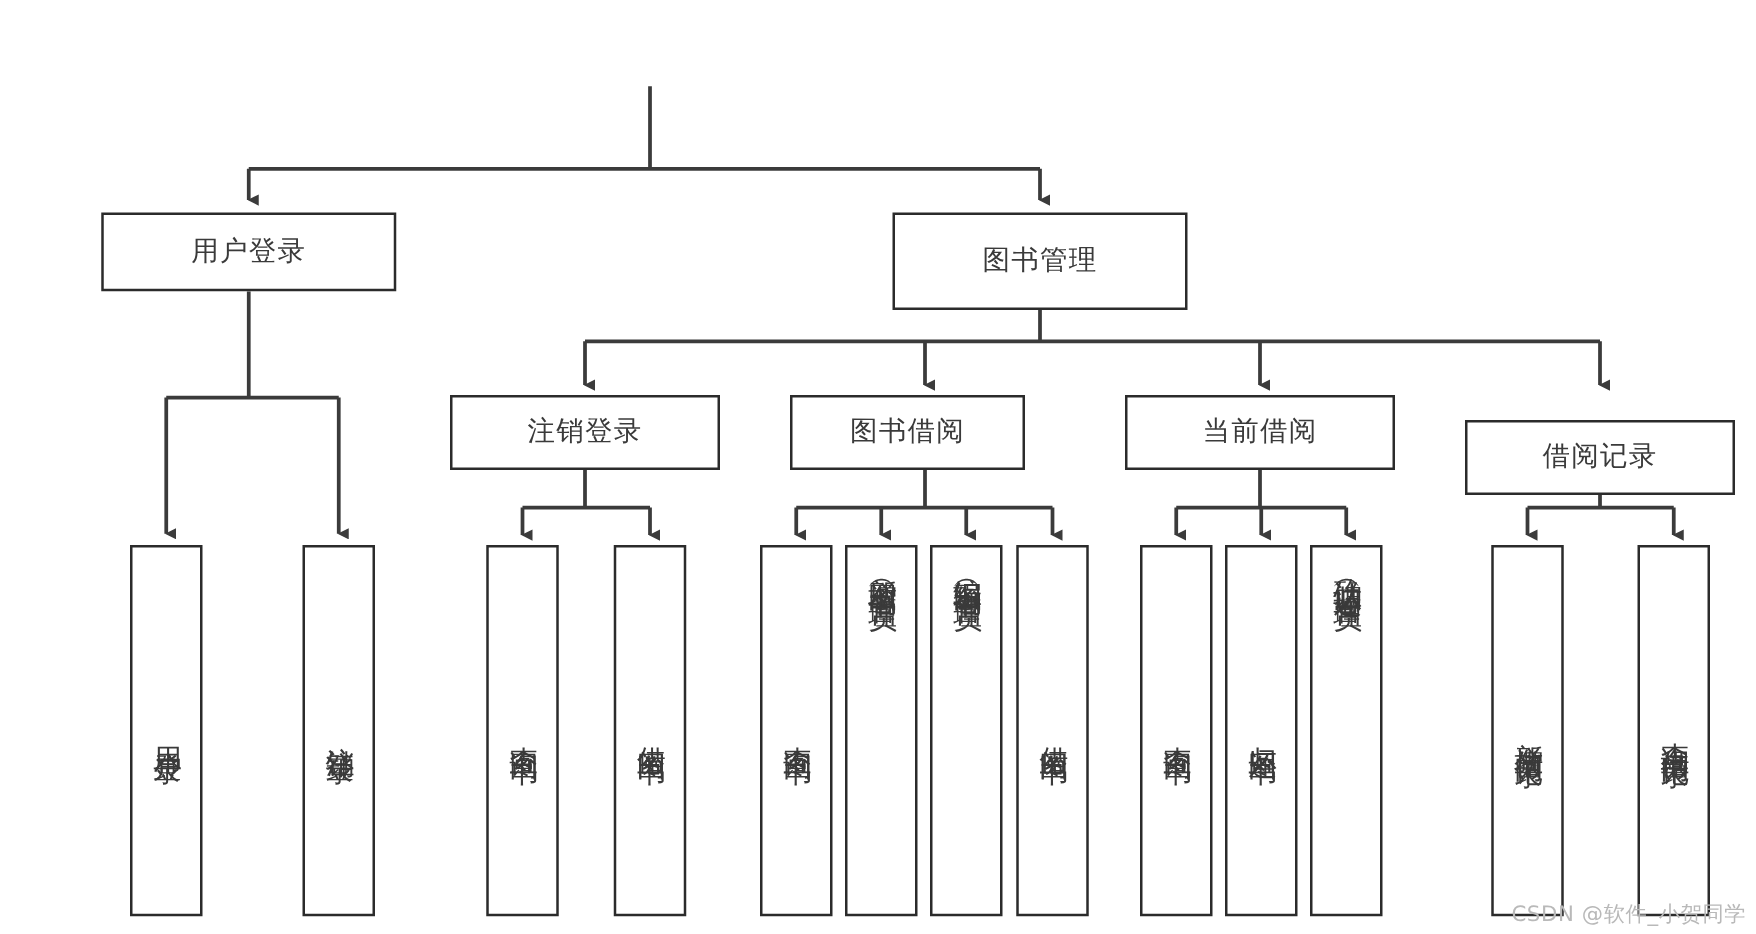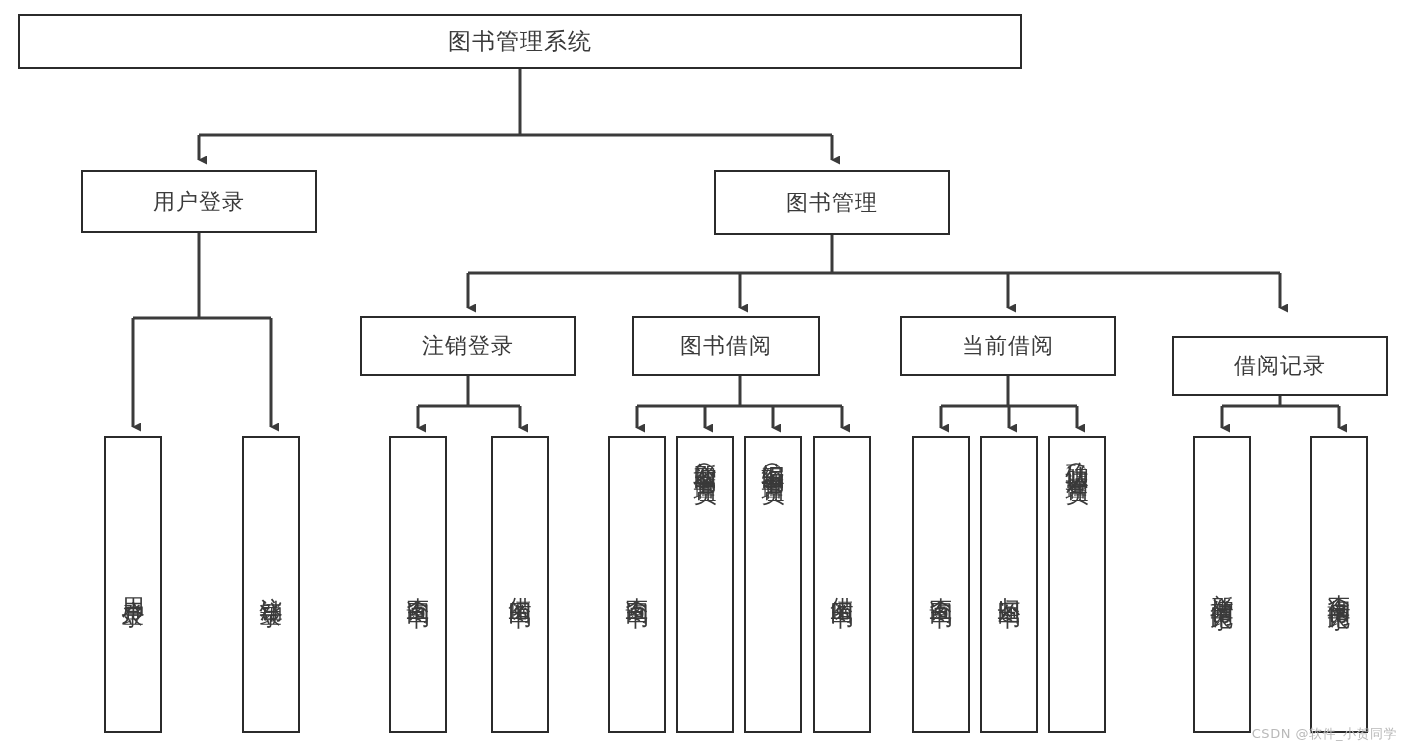--- a/index.html
+++ b/index.html
@@ -67,21 +67,21 @@
     line-height: 1;
   }
   .node.vertical.centered {
     align-items: center;
     padding-top: 0;
   }
   #watermark {
     position: absolute;
     right: 8px;
     bottom: 4px;
-    font-size: 13px;
+    font-size: 17px;
     color: #b9b9b9;
     letter-spacing: 0.5px;
     white-space: nowrap;
     pointer-events: none;
     text-align: right;
   }
 </style>
 </head>
 <body>
 
@@ -130,29 +130,26 @@
       <path d="M1009,406 L1009,428" marker-end="url(#arrowhead)"></path>
       <path d="M1077,406 L1077,428" marker-end="url(#arrowhead)"></path>
 
       <path d="M1280,376 L1280,406"></path>
       <path d="M1222,406 L1339,406"></path>
       <path d="M1222,406 L1222,428" marker-end="url(#arrowhead)"></path>
       <path d="M1339,406 L1339,428" marker-end="url(#arrowhead)"></path>
     </g>
   </svg>
 
-  <div class="node root horizontal" style="left:18px; top:14px; width:1004px; height:55px;">
-    <span class="label">图书管理系统</span>
-  </div>
 
   <div class="node horizontal" style="left:81px; top:170px; width:236px; height:63px;">
     <span class="label">用户登录</span>
   </div>
 
-  <div class="node horizontal" style="left:714px; top:170px; width:236px; height:65px;">
+  <div class="node horizontal" style="left:714px; top:170px; width:236px; height:78px;">
     <span class="label">图书管理</span>
   </div>
 
   <div class="node horizontal" style="left:360px; top:316px; width:216px; height:60px;">
     <span class="label">注销登录</span>
   </div>
 
   <div class="node horizontal" style="left:632px; top:316px; width:188px; height:60px;">
     <span class="label">图书借阅</span>
   </div>

